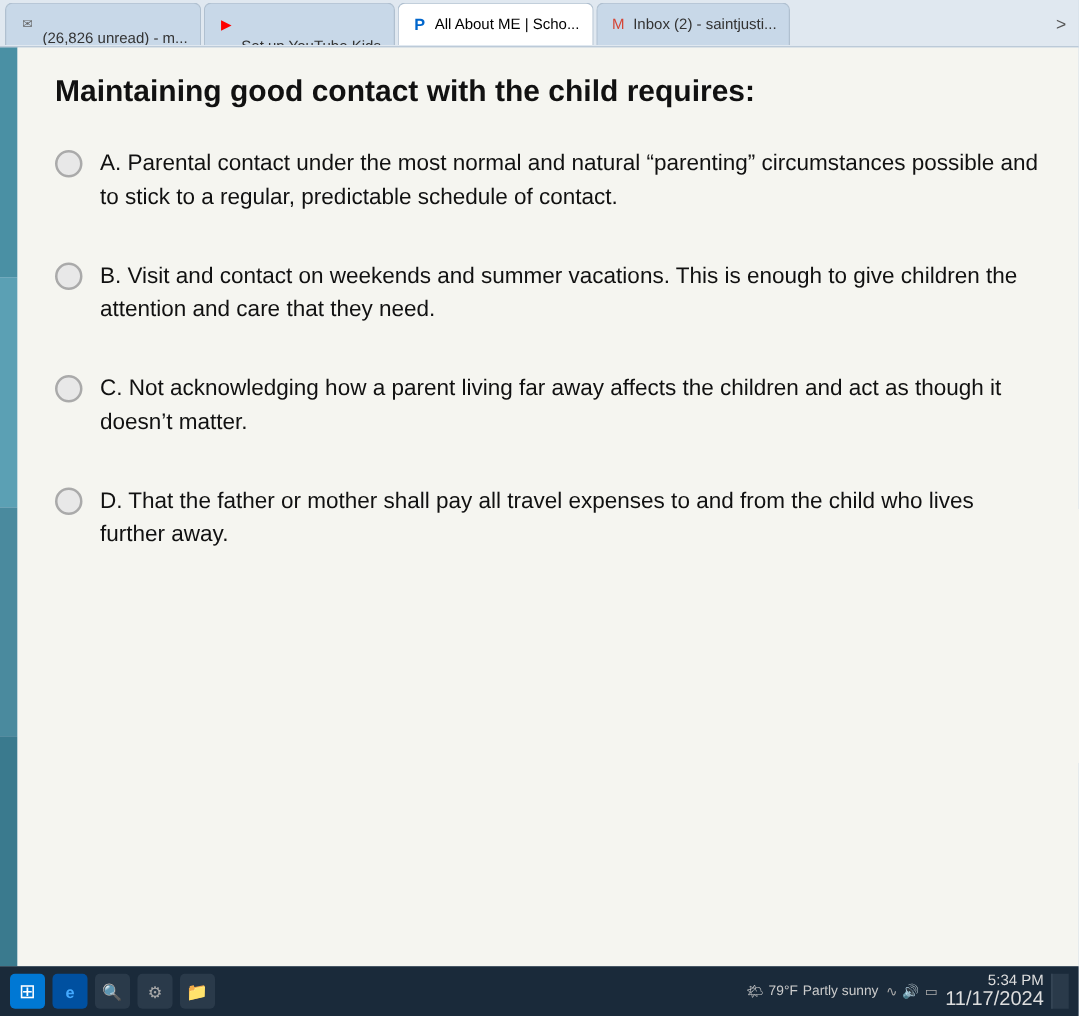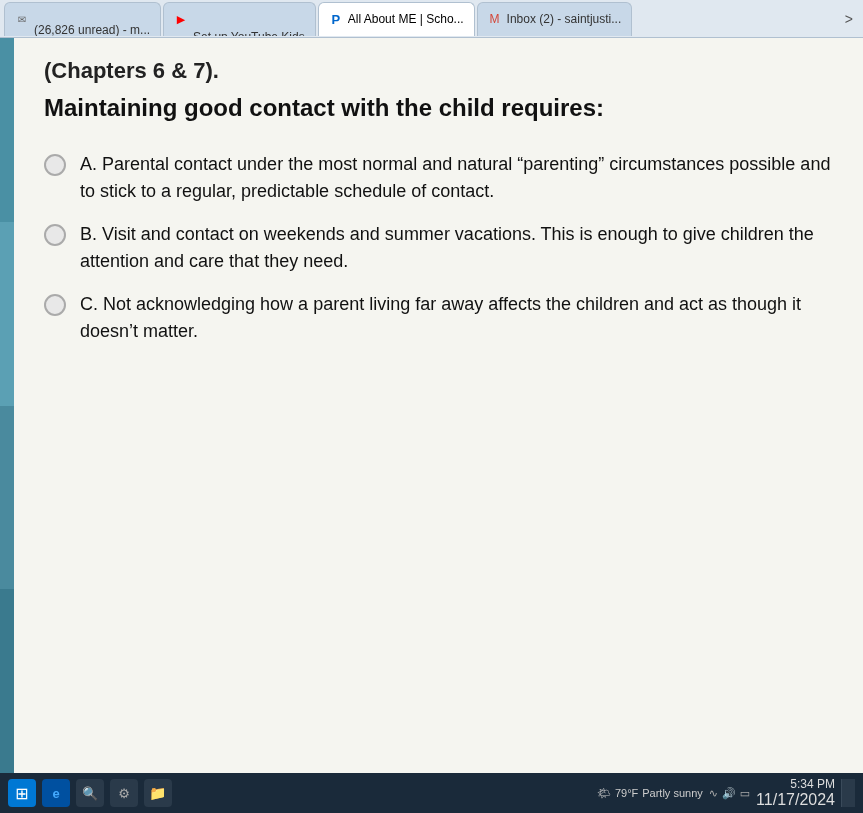--- a/index.html
+++ b/index.html
@@ -116,21 +116,21 @@
       font-weight: bold;
       color: #111;
       margin-bottom: 28px;
       line-height: 1.3;
     }
 
     .options-list {
       list-style: none;
       display: flex;
       flex-direction: column;
-      gap: 16px;
+      gap: 36px;
     }
 
     .option-item {
       display: flex;
       align-items: flex-start;
       gap: 14px;
     }
 
     .radio-btn {
       width: 22px;
@@ -293,36 +293,39 @@
 </div>
 
 <div class="left-bar">
   <div class="left-bar-segment seg-1"></div>
   <div class="left-bar-segment seg-2"></div>
   <div class="left-bar-segment seg-3"></div>
   <div class="left-bar-segment seg-4"></div>
 </div>
 
 <div class="main-content">
-  <div class="chapter-header">(Chapters 6 &amp; 7).</div>
   <div class="question-title">Maintaining good contact with the child requires:</div>
 
   <ul class="options-list" id="options-list">
 
   <li class="option-item">
         <div class="radio-btn"></div>
         <span class="option-text">A. Parental contact under the most normal and natural “parenting” circumstances possible and to stick to a regular, predictable schedule of contact.</span>
       </li>
       <li class="option-item">
         <div class="radio-btn"></div>
         <span class="option-text">B. Visit and contact on weekends and summer vacations. This is enough to give children the attention and care that they need.</span>
       </li>
       <li class="option-item">
         <div class="radio-btn"></div>
         <span class="option-text">C. Not acknowledging how a parent living far away affects the children and act as though it doesn’t matter.</span>
+      </li>
+      <li class="option-item">
+        <div class="radio-btn"></div>
+        <span class="option-text">D. That the father or mother shall pay all travel expenses to and from the child who lives further away.</span>
       </li>
     </ul>
 
 </div>
 
 <div class="taskbar">
   <div class="taskbar-icon taskbar-start">⊞</div>
   <div class="taskbar-icon taskbar-edge" style="font-size:13px;">e</div>
   <div class="taskbar-icon taskbar-search">🔍</div>
   <div class="taskbar-icon taskbar-settings">⚙</div>

